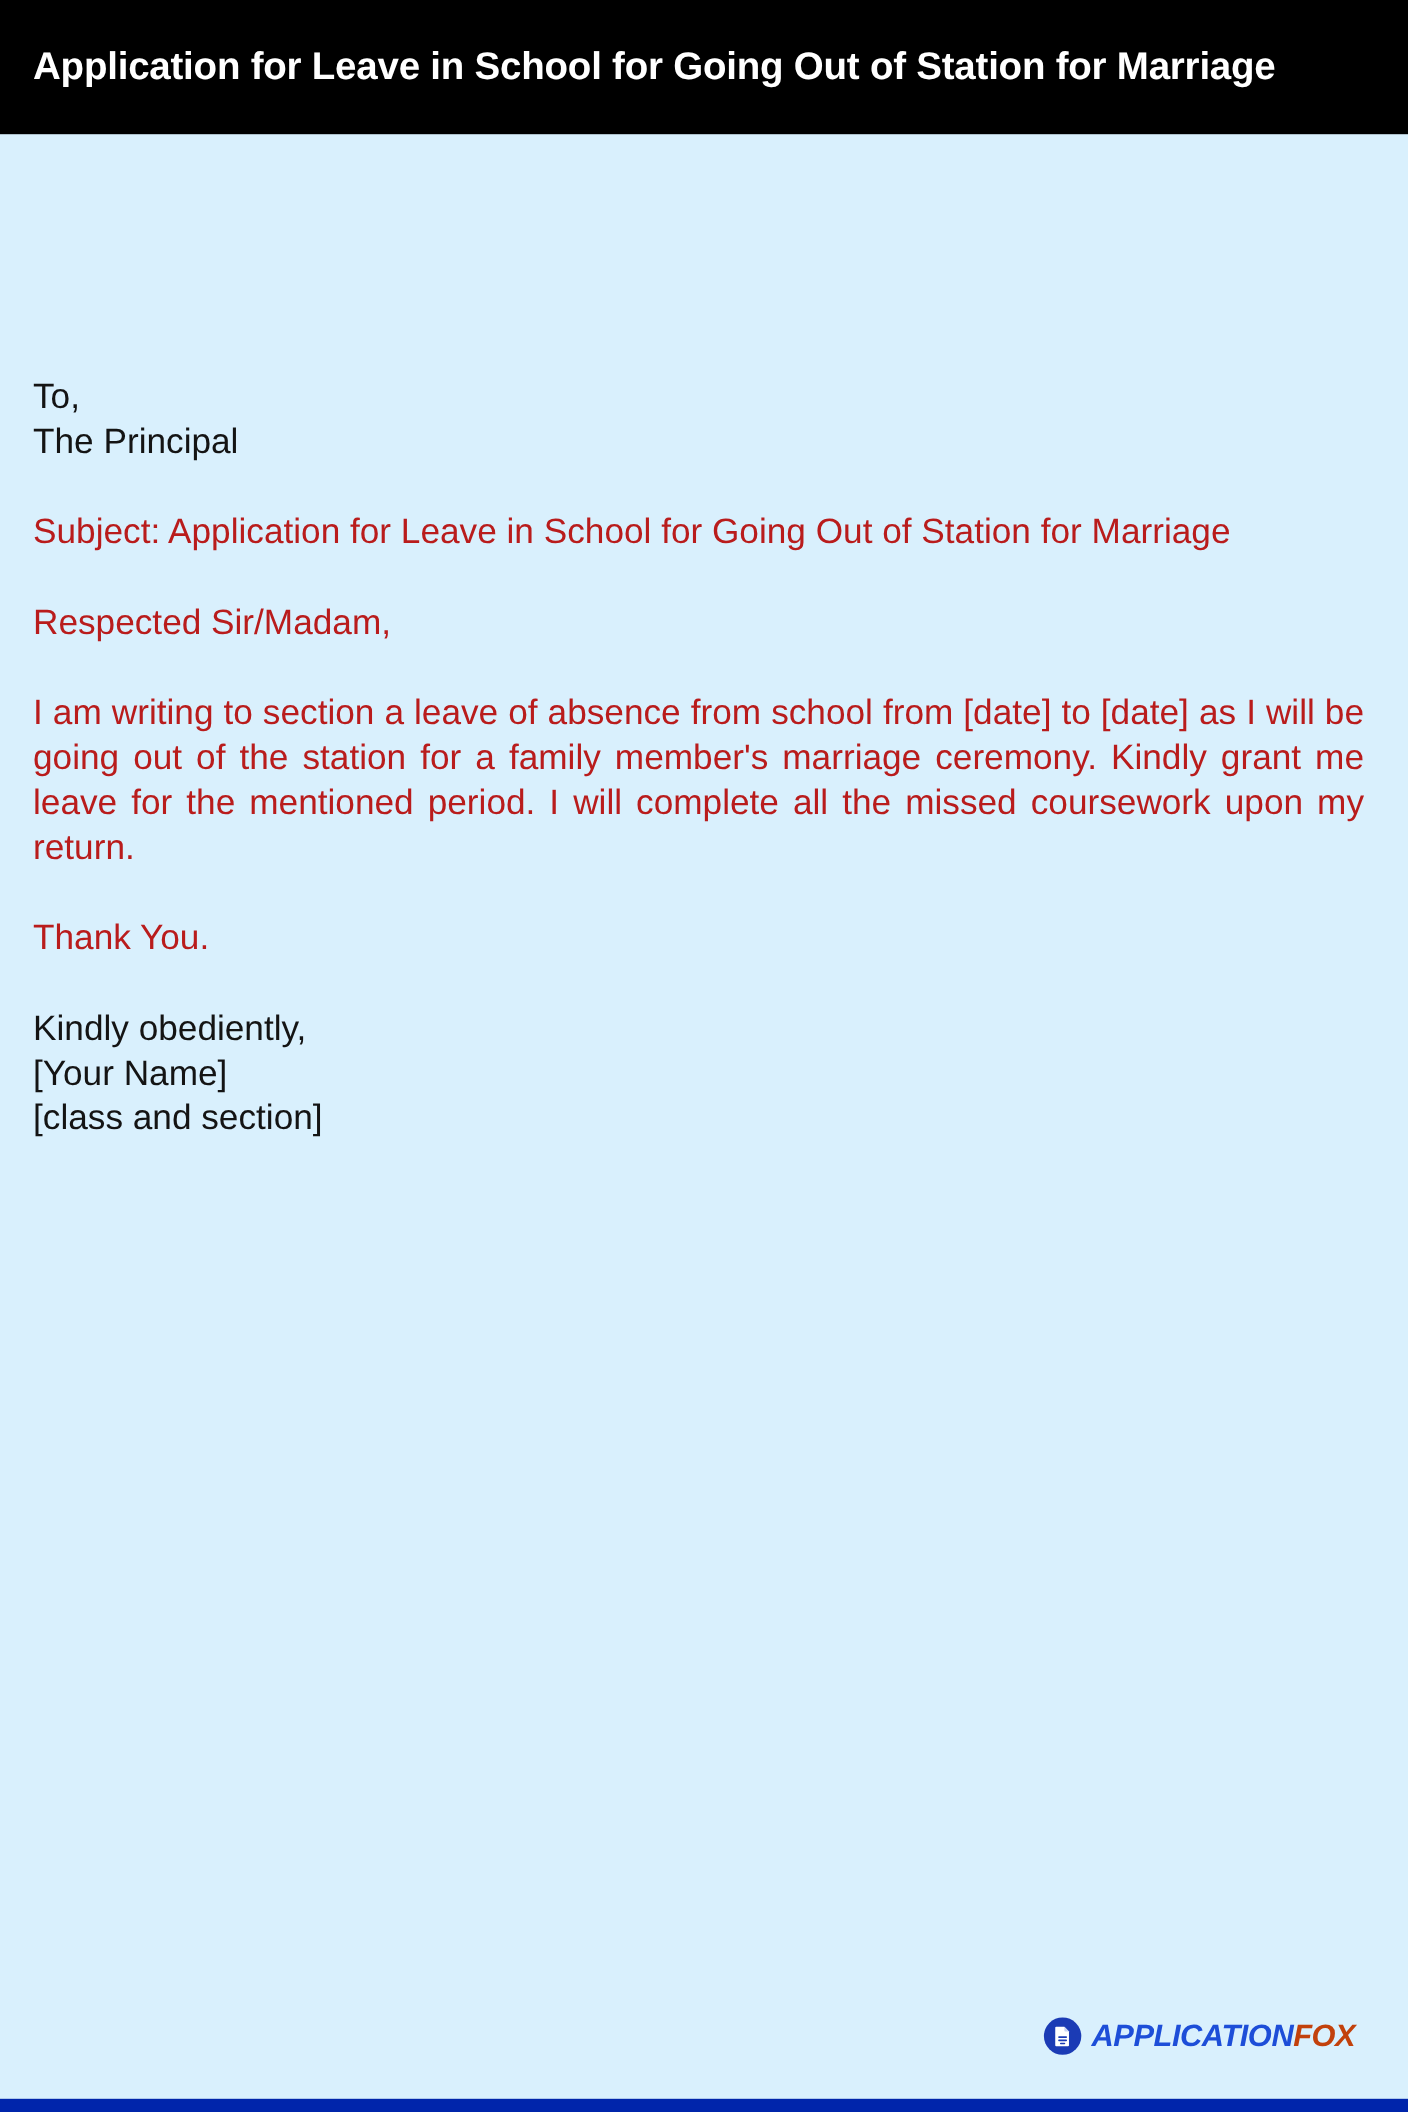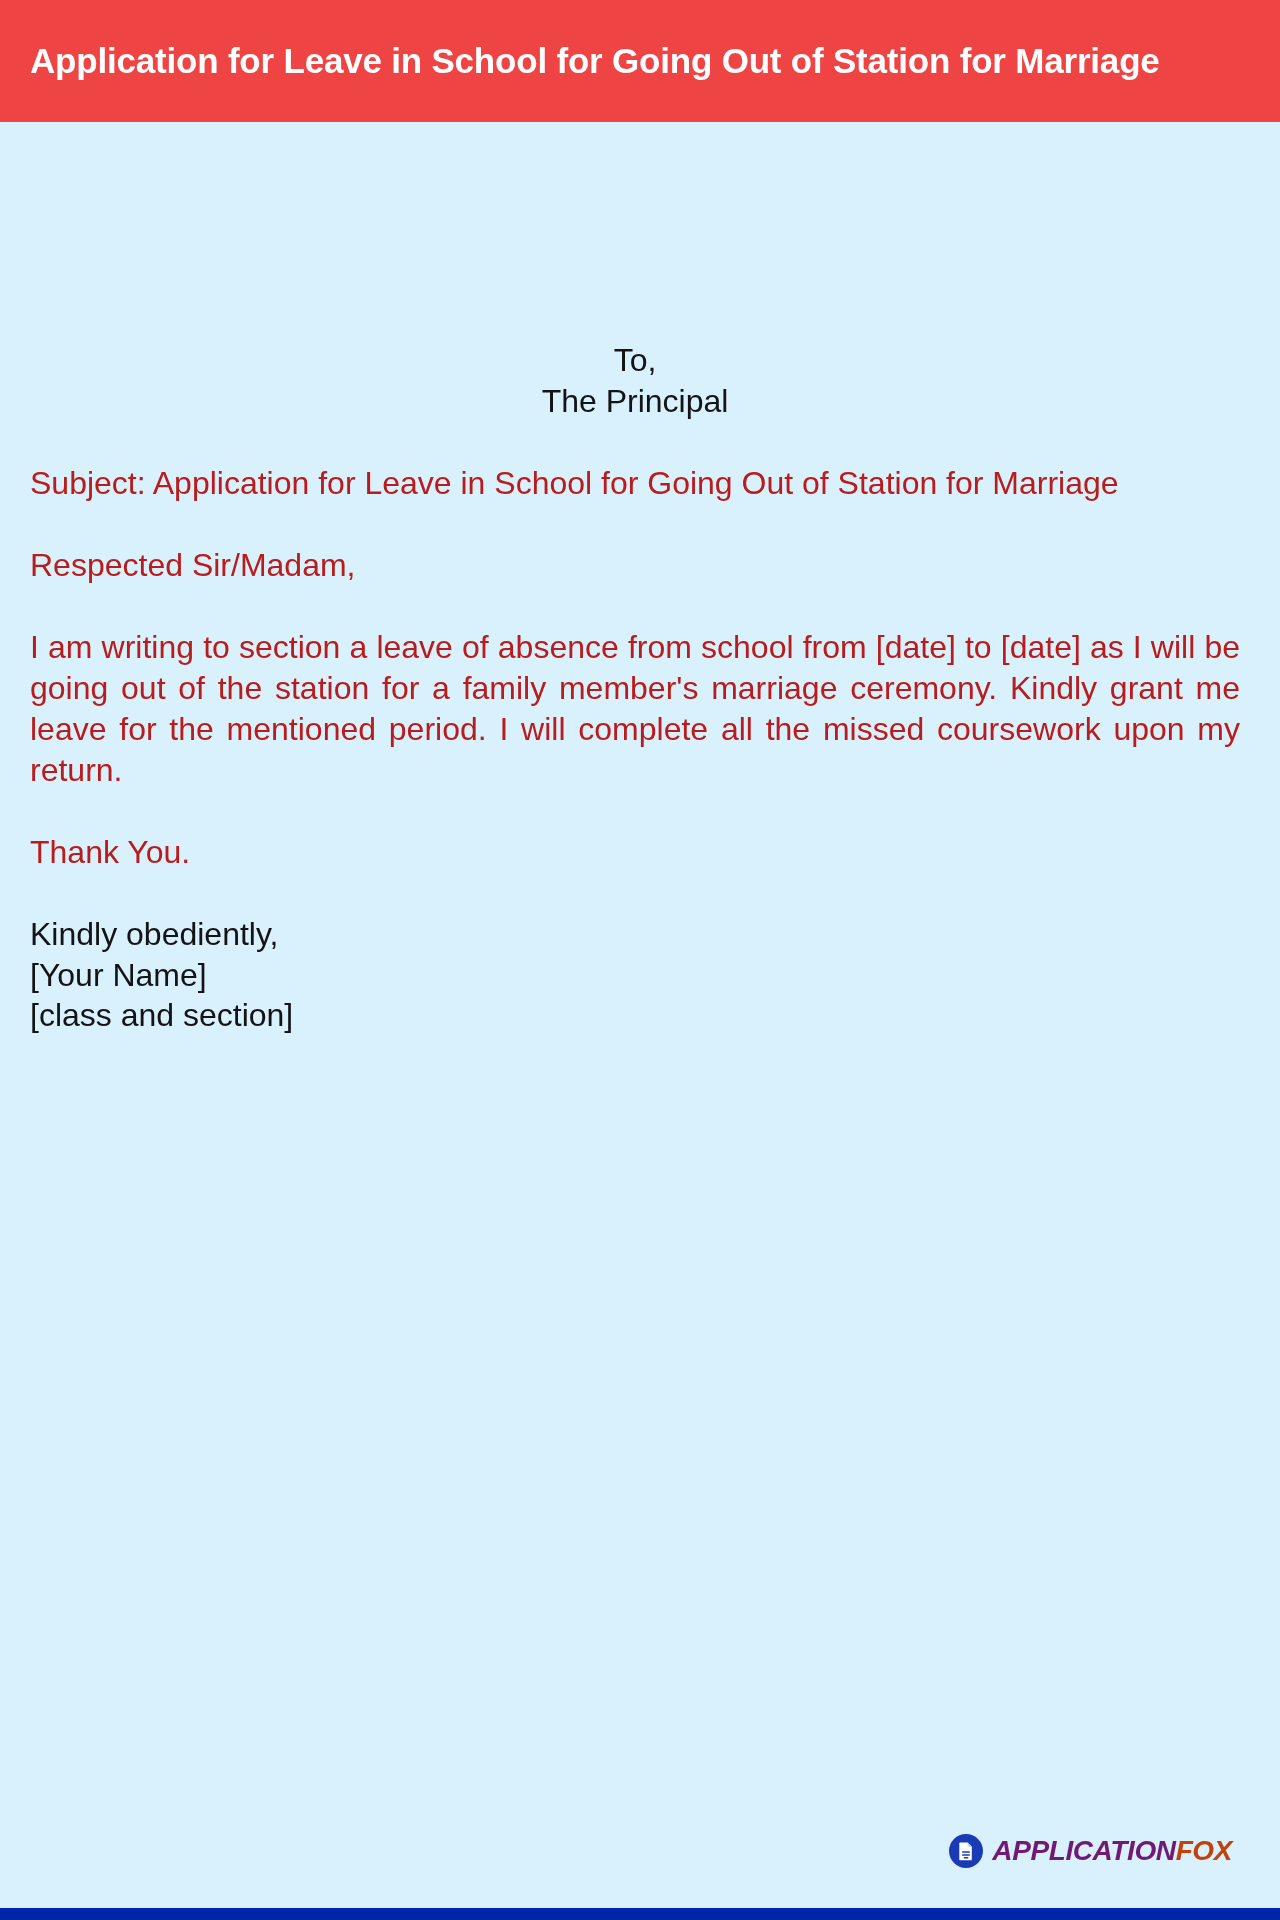--- a/index.html
+++ b/index.html
@@ -23,21 +23,21 @@
     position: relative;
     box-sizing: border-box;
     display: flex;
     flex-direction: column;
   }
 
   
   .header-bar {
     width: 100%;
     height: 122px;
-    background: #ef4444;
+    background: #000000;
     display: flex;
     align-items: center;
     box-sizing: border-box;
     padding: 0 30px;
     flex: 0 0 auto;
   }
   .header-title {
     color: #ffffff;
     font-size: 35px;
     font-weight: bold;
@@ -62,21 +62,20 @@
   }
 
   .block {
     margin: 0;
     padding: 0;
   }
 
   .addr-line {
     display: block;
     white-space: nowrap;
-    text-align: center;
   }
 
   .gap {
     height: 41px;
   }
 
   .para {
     margin: 0;
     text-align: justify;
     text-justify: inter-word;
@@ -116,21 +115,21 @@
     display: block;
   }
   .logo-text {
     font-size: 28px;
     font-weight: bold;
     font-style: italic;
     letter-spacing: -0.4px;
     line-height: 1;
     white-space: nowrap;
   }
-  .logo-text .part-a { color: #701a75; font-style: italic; }
+  .logo-text .part-a { color: #1d4ed8; font-style: italic; }
   .logo-text .part-b { color: #c2410c; }
 
   
   .bottom-bar {
     position: absolute;
     left: 0;
     bottom: 0;
     width: 100%;
     height: 12px;
     background: #0025ab;

